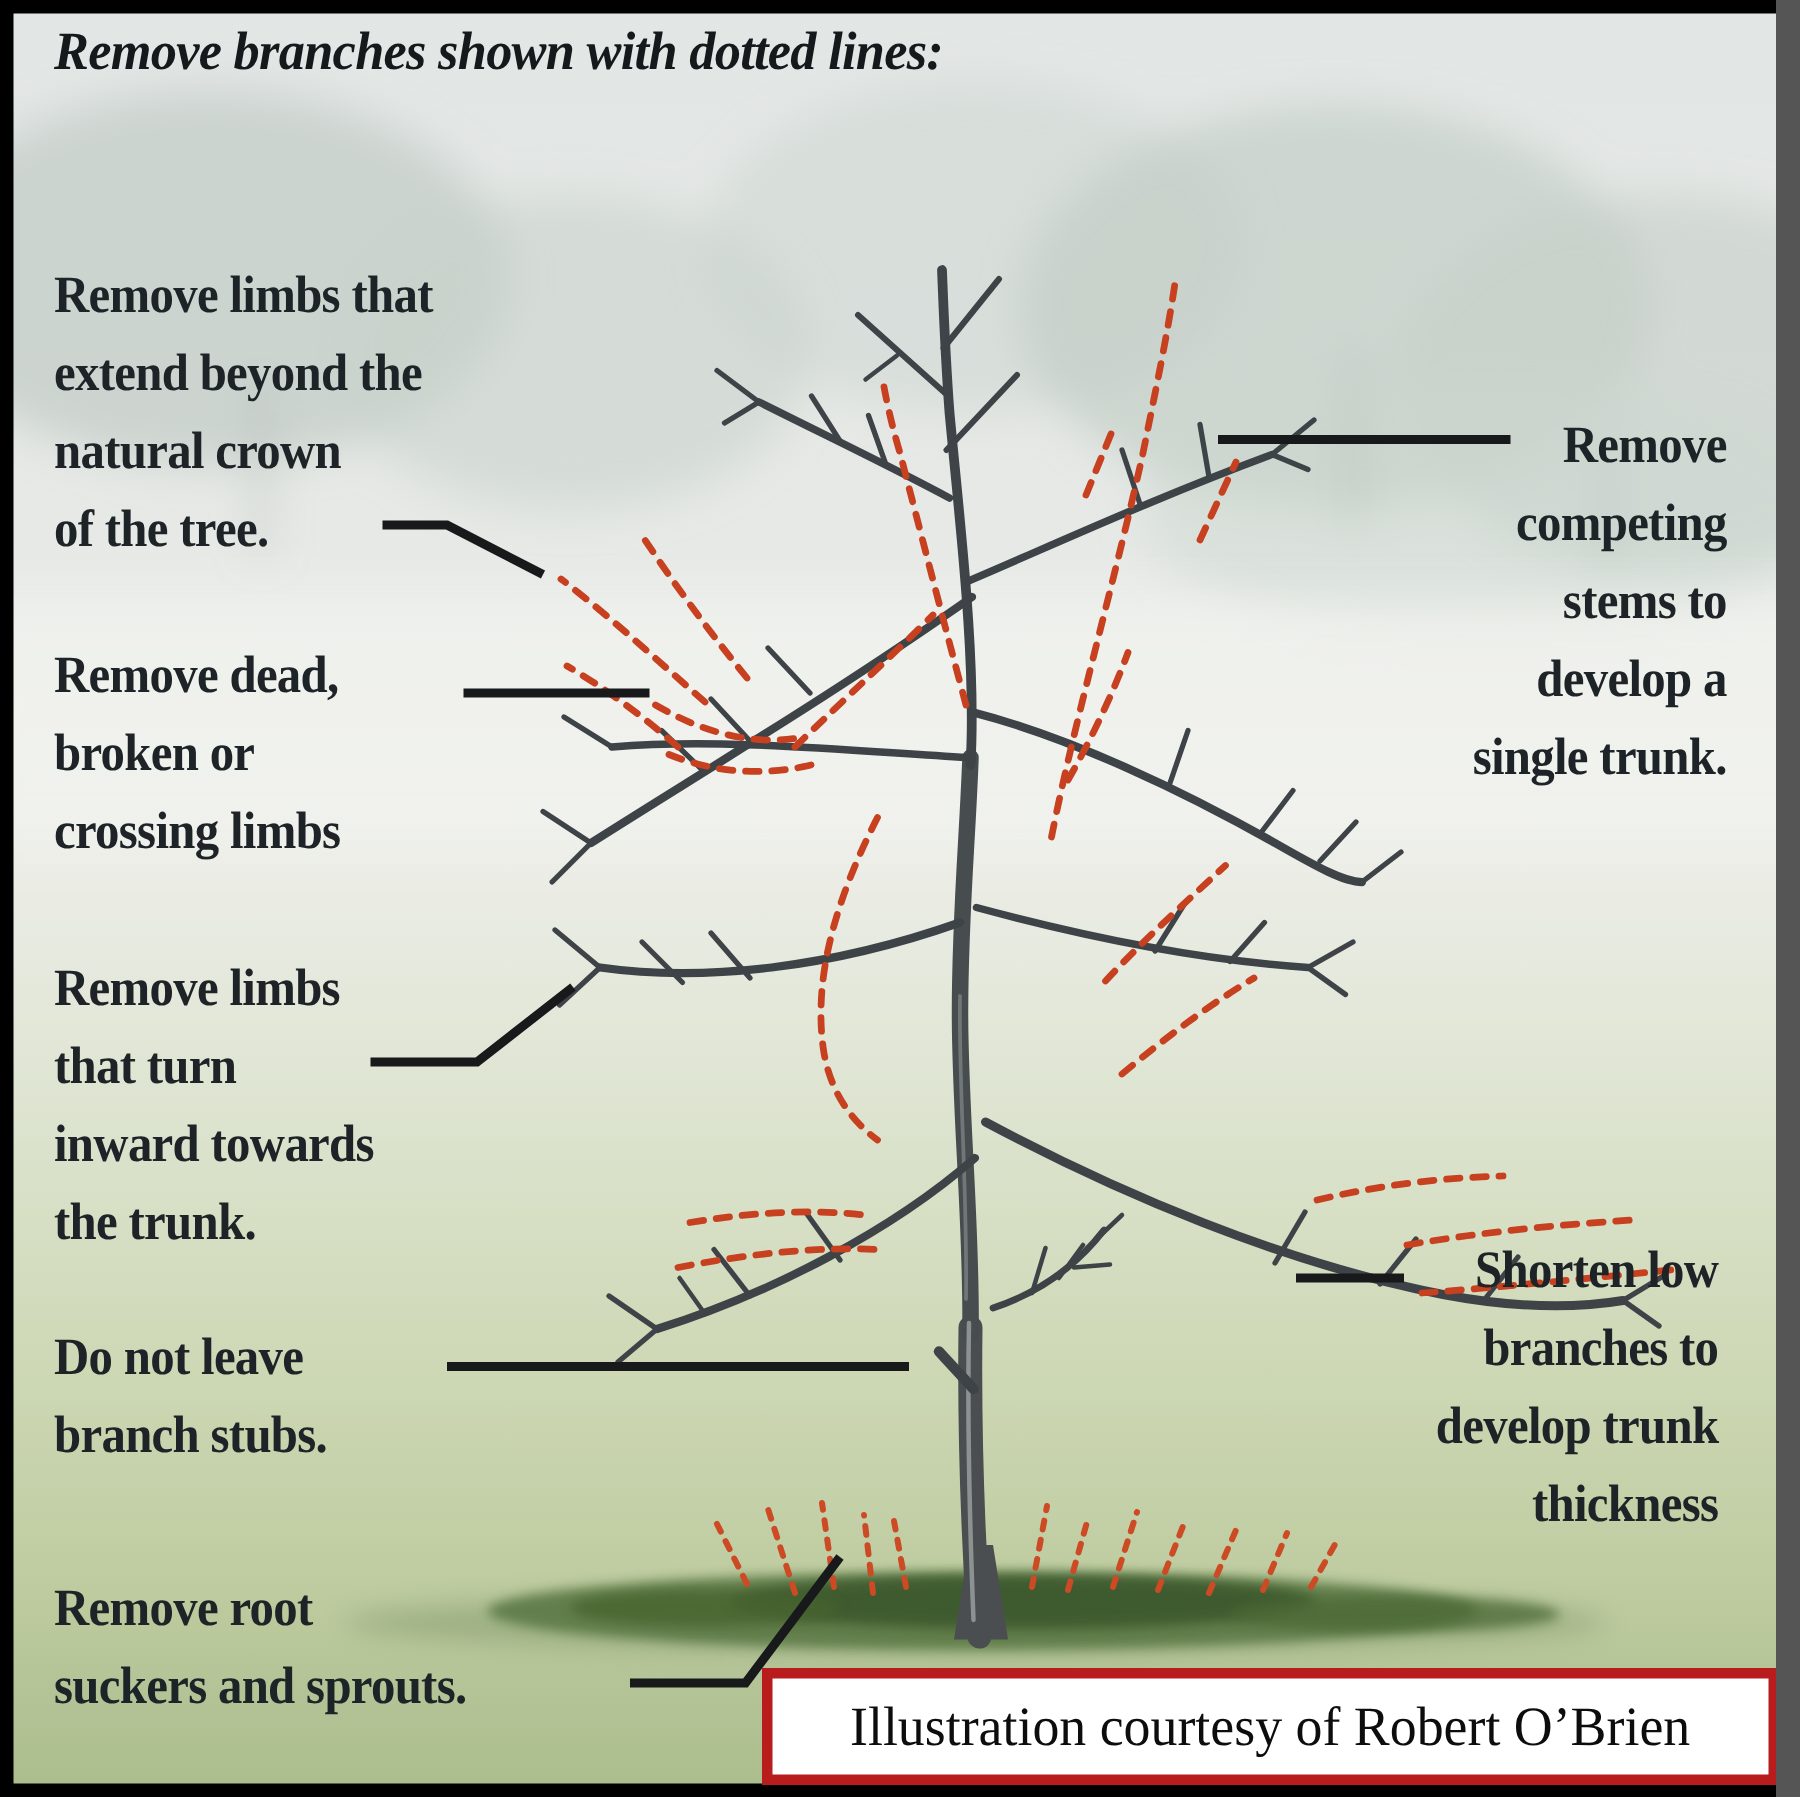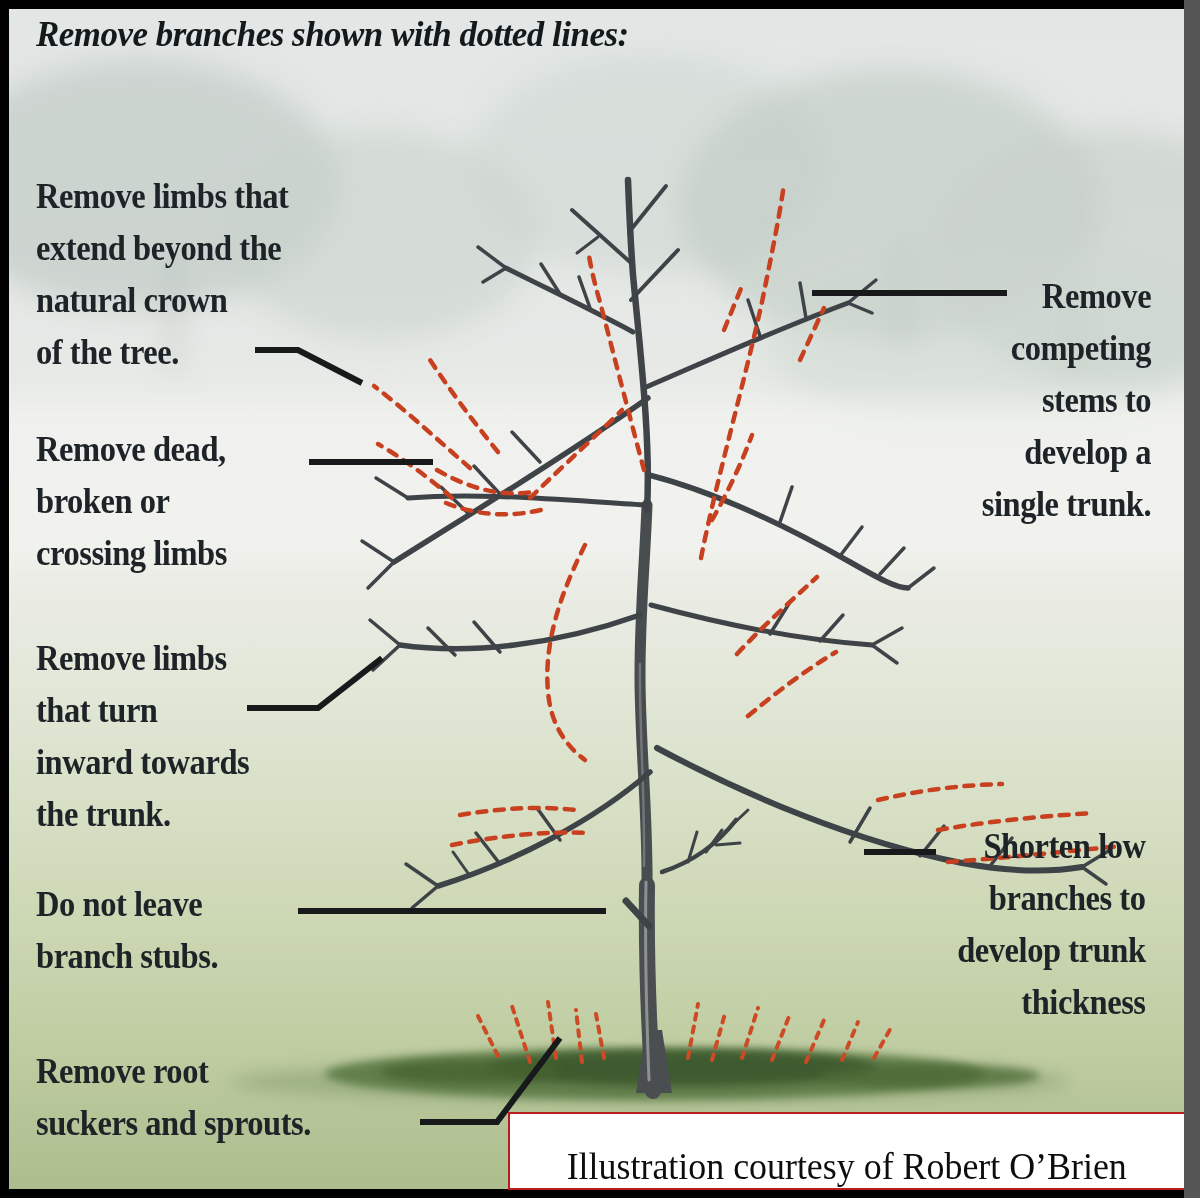--- a/index.html
+++ b/index.html
@@ -28,22 +28,22 @@
   }
   #lbl-crown   {left:36px;top:171px;}
   #lbl-dead    {left:36px;top:424px;}
   #lbl-inward  {left:36px;top:633px;}
   #lbl-stubs   {left:36px;top:879px;}
   #lbl-suckers {left:36px;top:1046px;}
   #lbl-competing{right:33px;top:271px;}
   #lbl-shorten {right:38px;top:821px;}
   #caption-box{
     position:absolute;left:508px;top:1112px;width:678px;height:78px;
-    background:#ffffff;border:2px solid #b91c1c;box-sizing:border-box;
-    display:flex;align-items:flex-end;justify-content:center;
+    background:#ffffff;border:7px solid #b91c1c;box-sizing:border-box;
+    display:flex;align-items:center;justify-content:center;
   }
   #caption-text{
     color:#0d0d0d;font-size:37px;font-weight:400;
     transform:scaleX(0.97);white-space:pre;
   }
 </style>
 </head>
 <body>
 
 <div id="stage">

